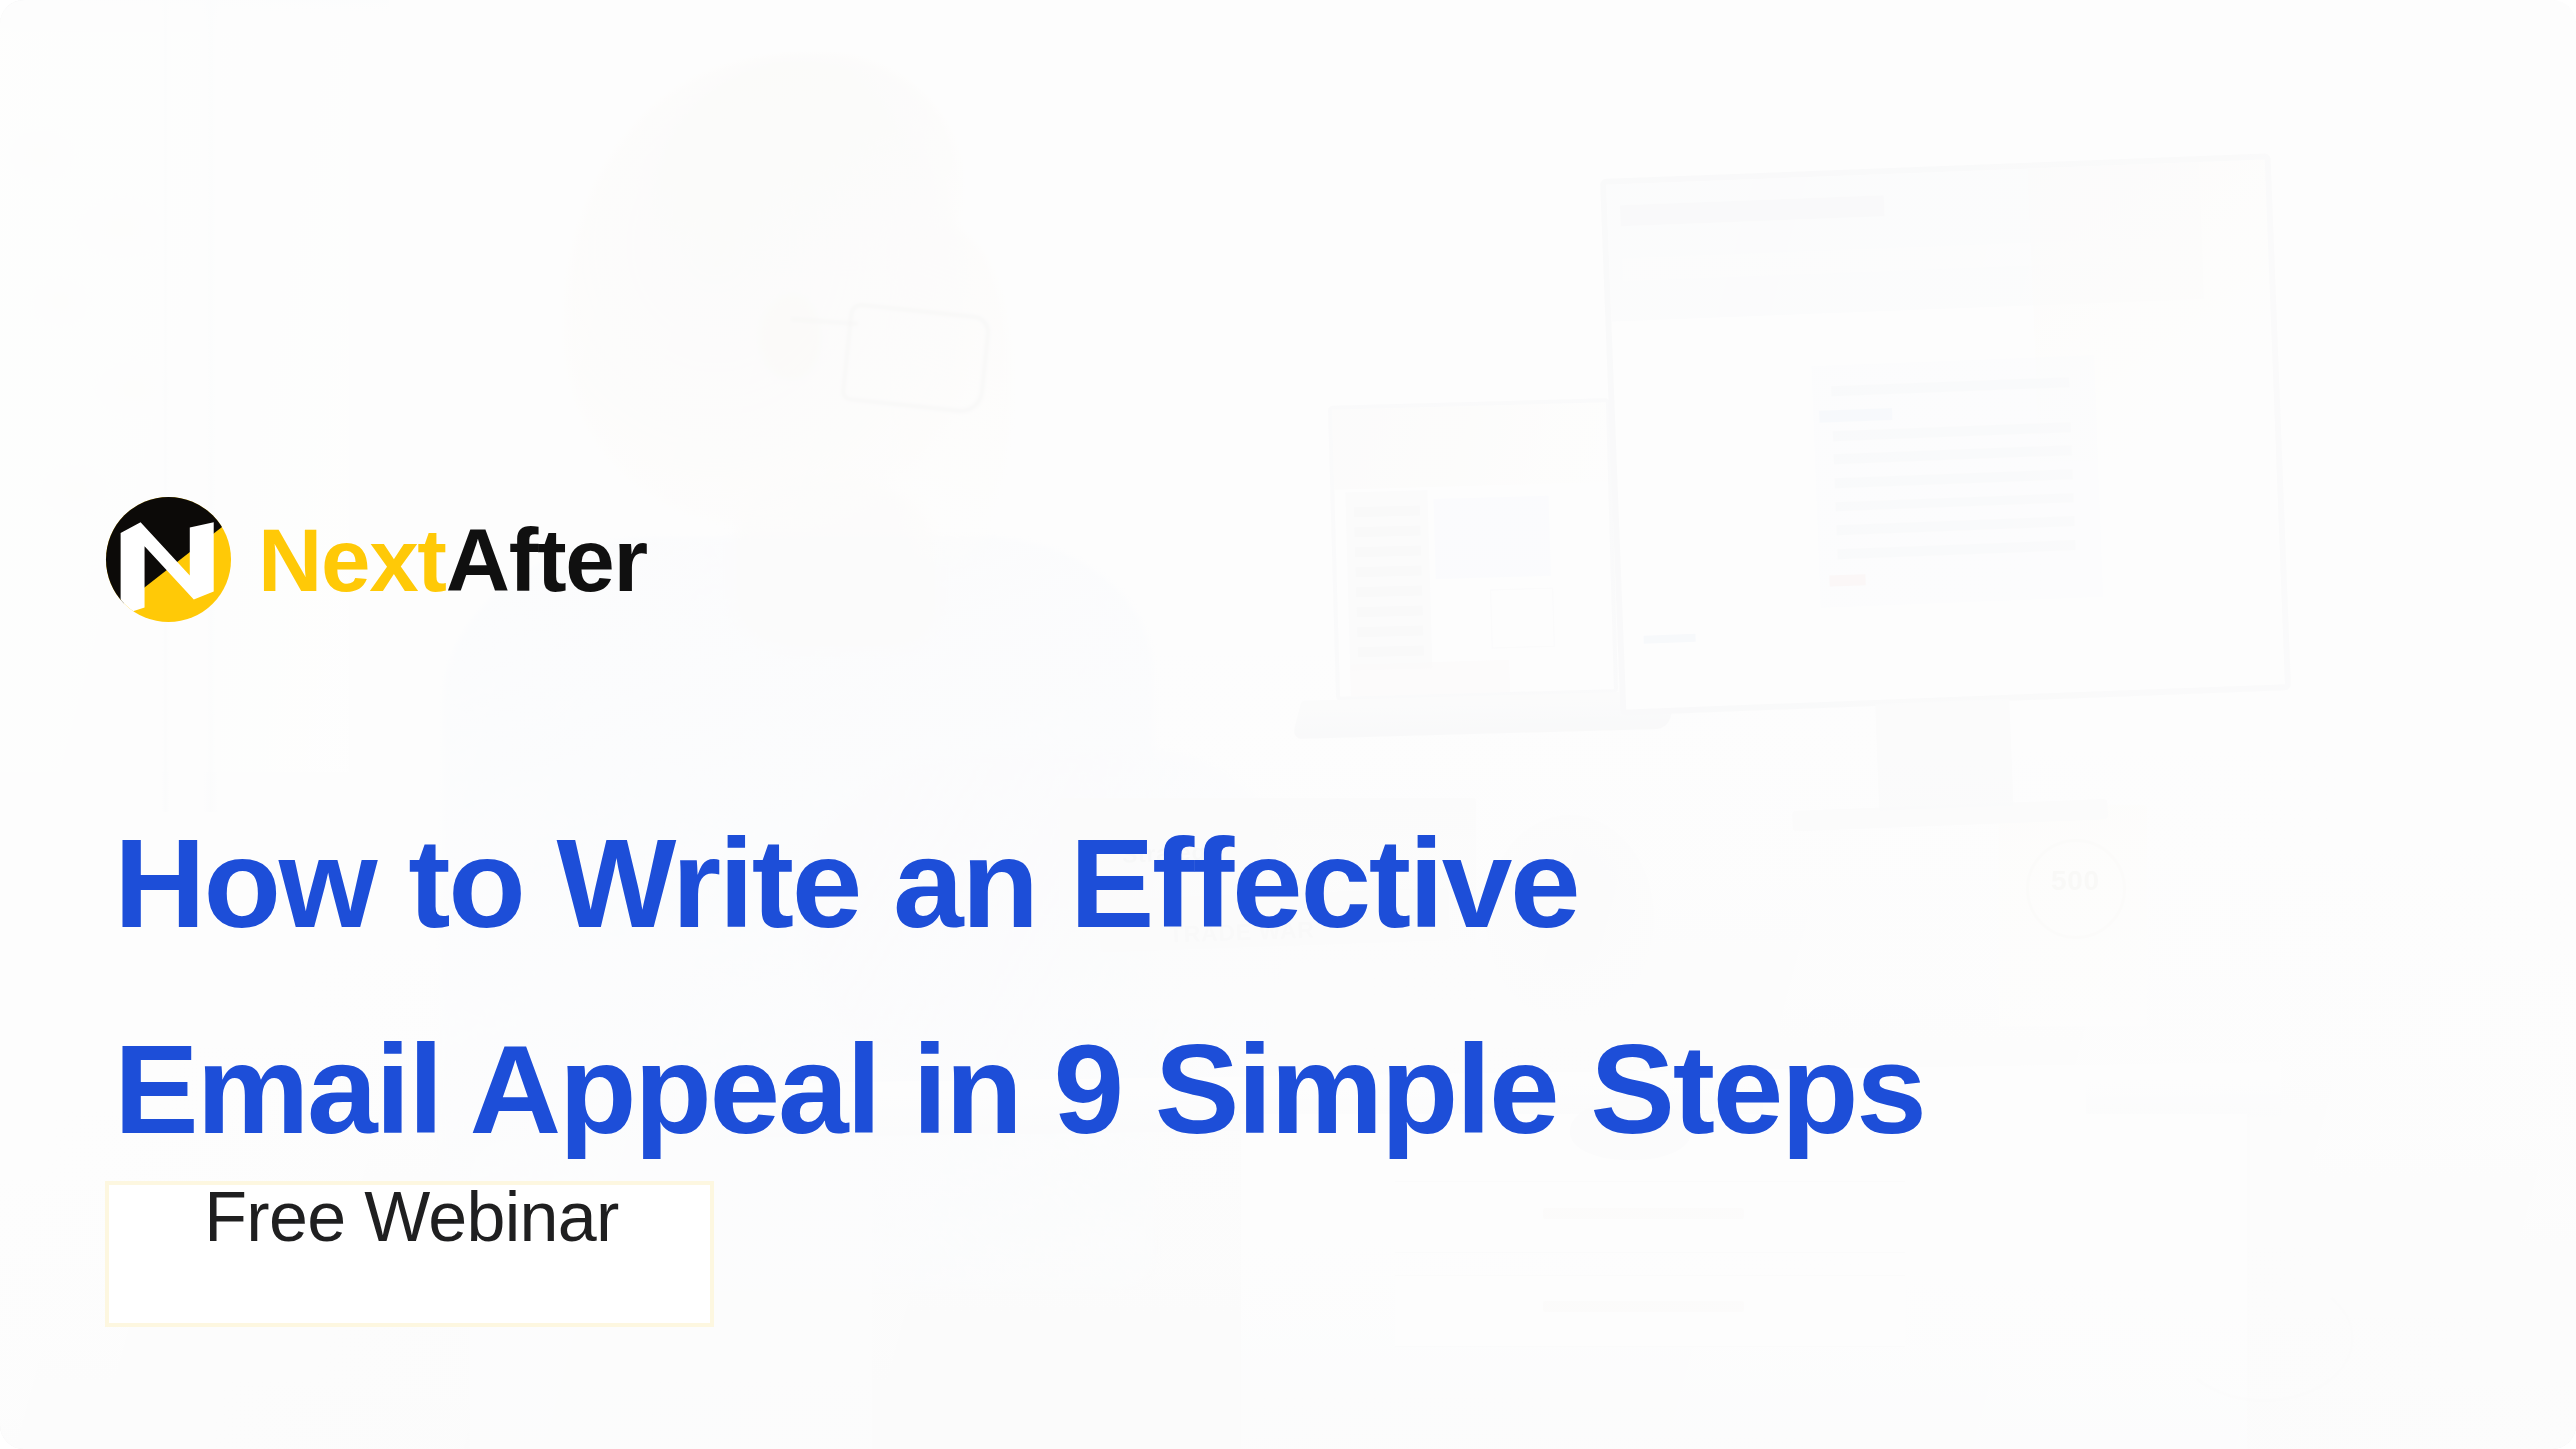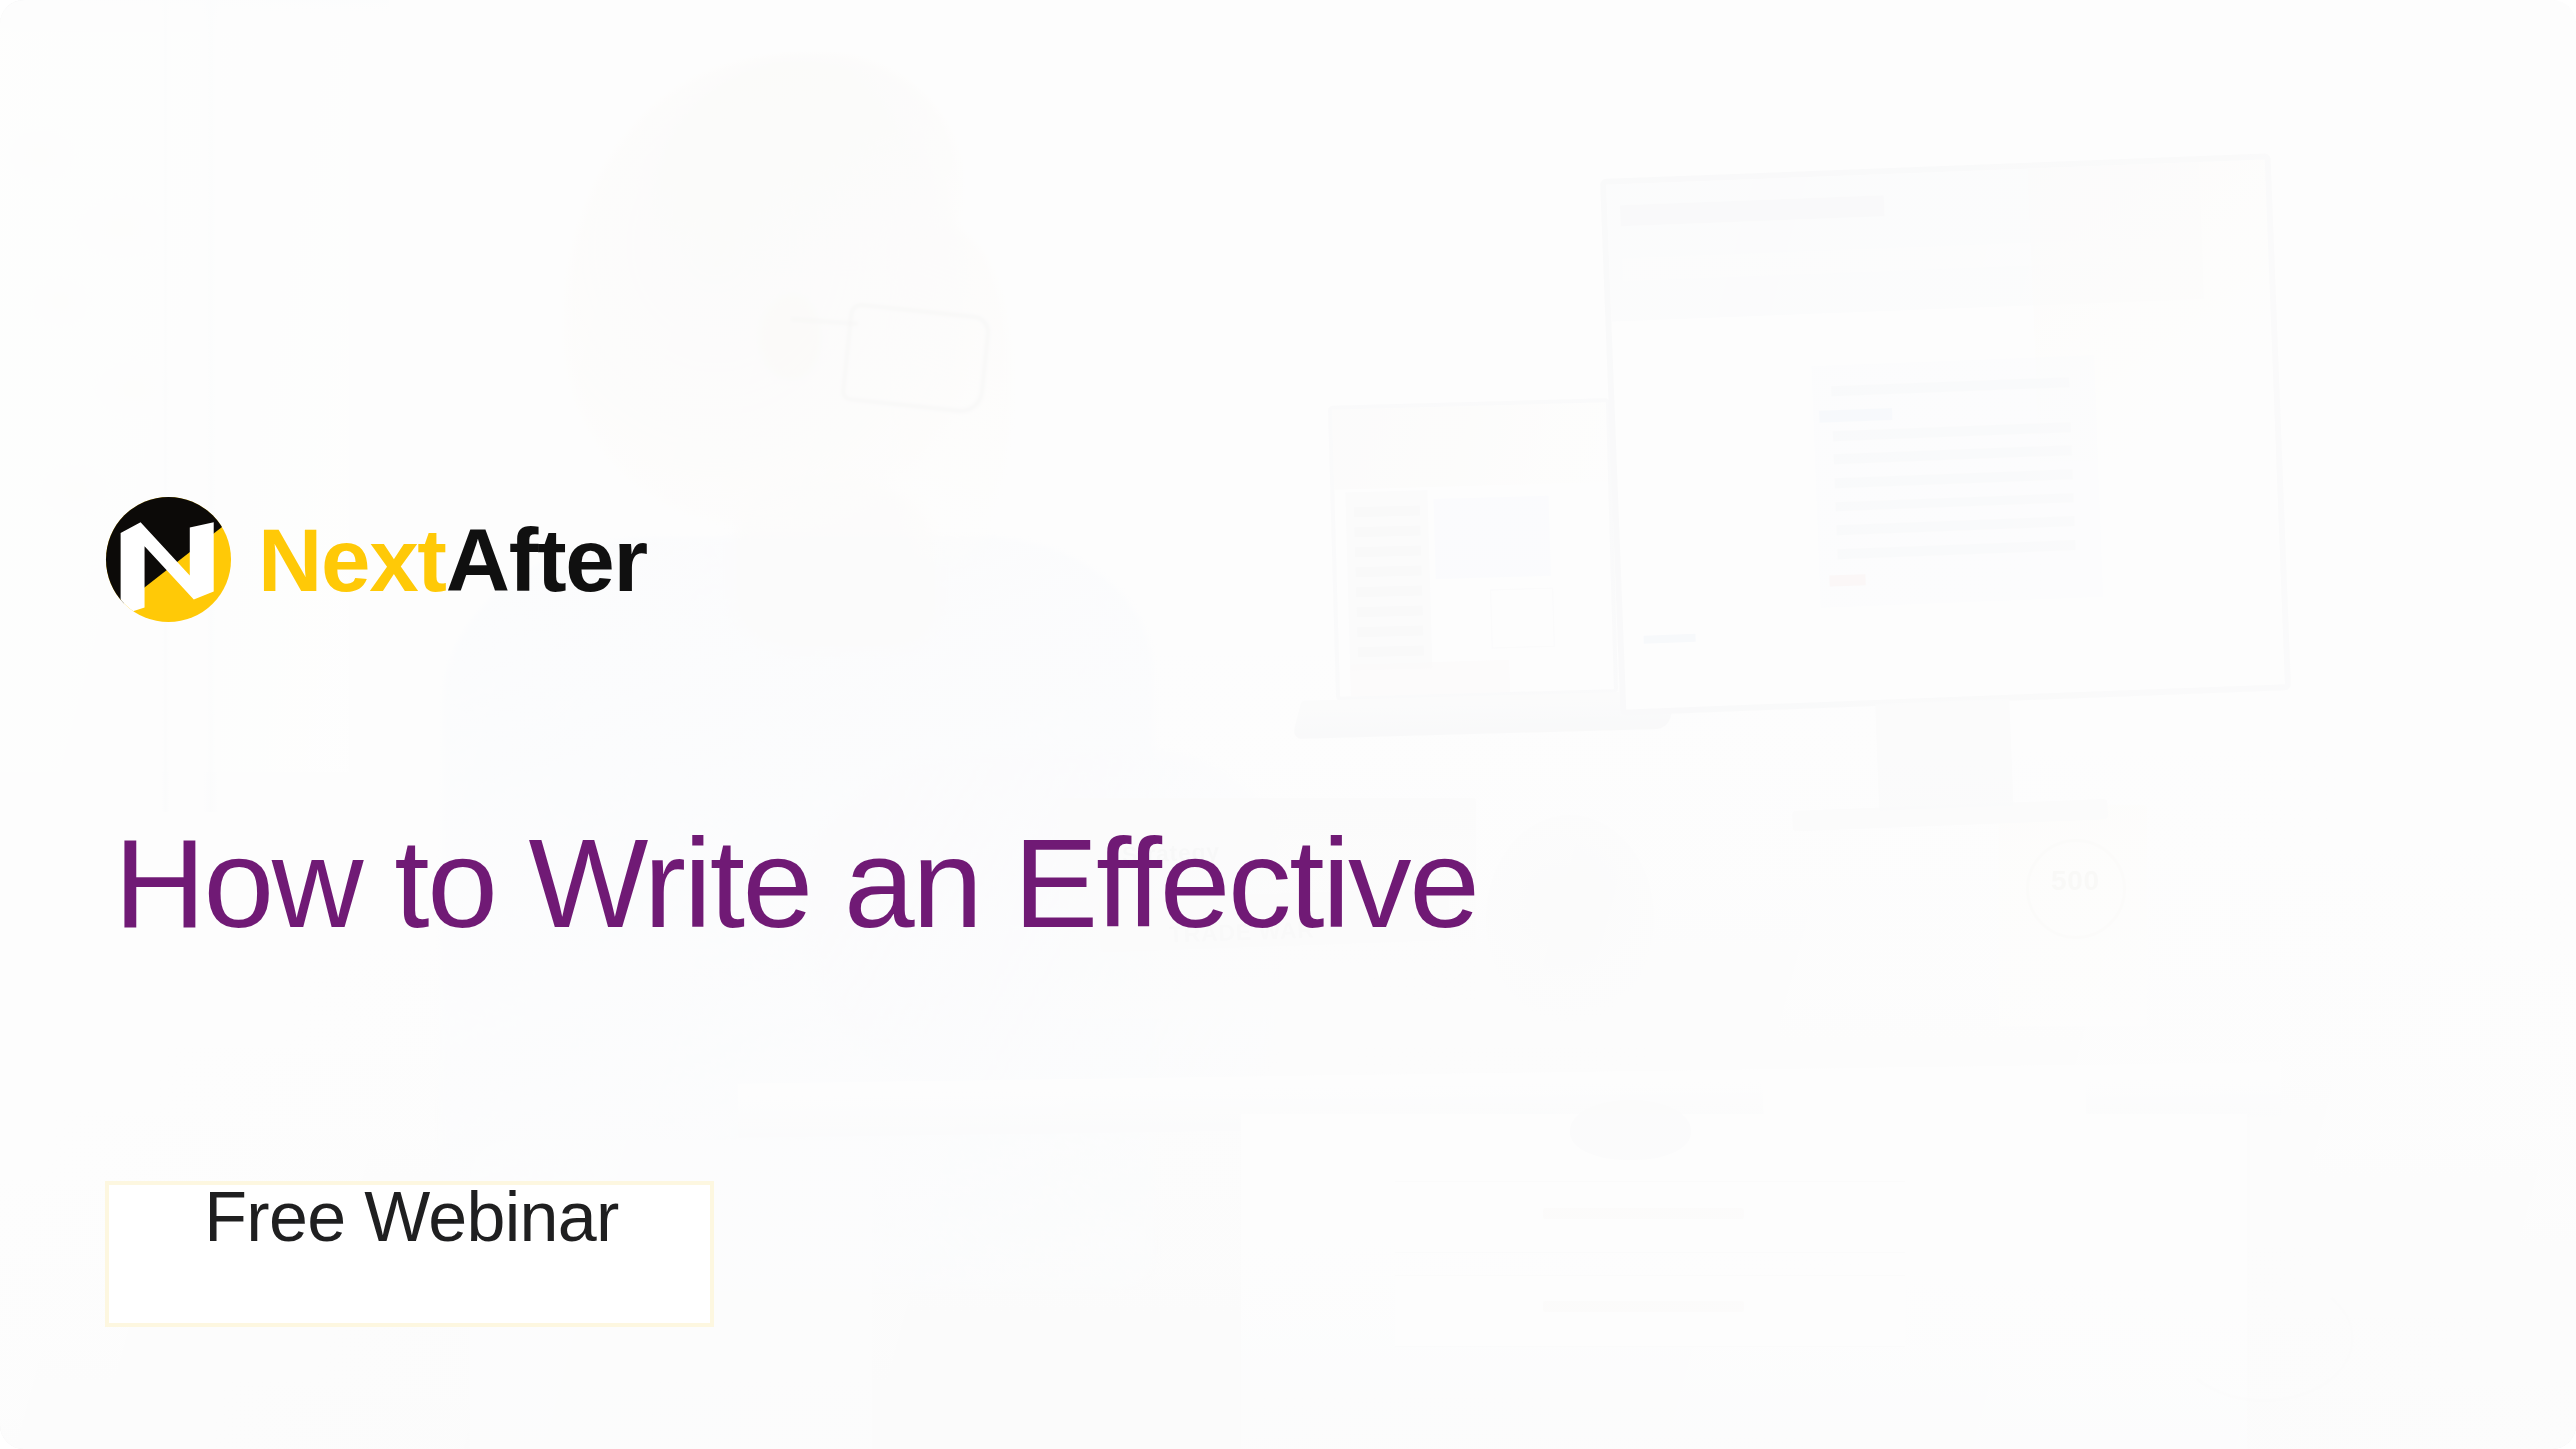--- a/index.html
+++ b/index.html
@@ -413,23 +413,23 @@
   }
   .logo-word .w-next { color: #FFC907; }
   .logo-word .w-after { color: #101010; }
 
   
   .headline {
     position: absolute;
     left: 114px;
     top: 696px;
     width: 2388px;
-    color: #701a75;
+    color: #1d4ed8;
     font-size: 127px;
-    font-weight: 400;
+    font-weight: 700;
     line-height: 1.62;
     letter-spacing: -2.3px;
     white-space: nowrap;
   }
   .headline .hl-line { display: block; }
 
   
   .badge {
     position: absolute;
     left: 105px;
@@ -563,20 +563,21 @@
           <polygon points="14,30 29,22 66,62 66,26 84,22 84,74 69,80 32,40 32,86 14,92" fill="#FFFFFF"></polygon>
         </g>
       </svg>
       <div class="logo-word">
         <span class="w-next">Next</span><span class="w-after">After</span>
       </div>
     </div>
 
     <h1 class="headline">
       <span class="hl-line">How to Write an Effective</span>
+      <span class="hl-line">Email Appeal in 9 Simple Steps</span>
     </h1>
 
     <div class="badge">
       <span class="badge-text">Free Webinar</span>
     </div>
 
   </div>
 </div>
 
 

